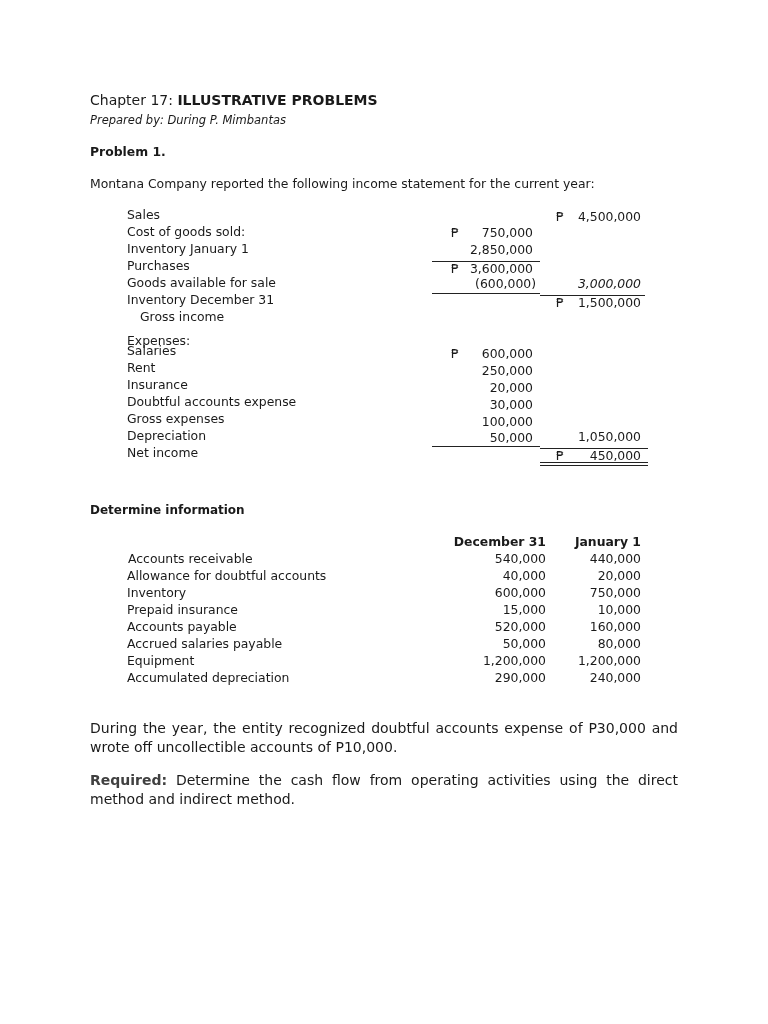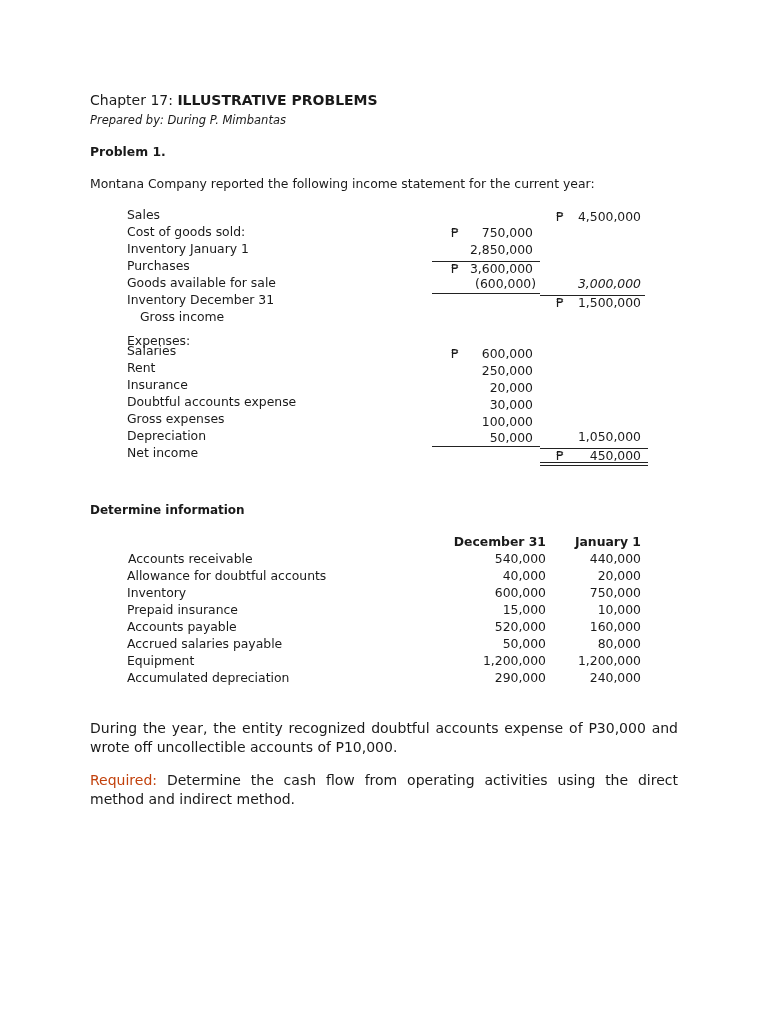--- a/index.html
+++ b/index.html
@@ -7,21 +7,21 @@
          font-family:"DejaVu Sans", sans-serif; color:#1a1a1a; }
   .abs { position:absolute; white-space:nowrap; }
   .t { font-size:12.4px; line-height:16.8px; }
   .title { font-size:14px; }
   .bold { font-weight:bold; }
   .ital { font-style:italic; font-size:11.5px; }
   .r { text-align:left; }
   .rule { position:absolute; height:1px; background:#222; }
   .para { position:absolute; left:90px; width:588px; font-size:14px; line-height:19px;
           text-align:justify; text-align-last:left; }
-  .red { color:#c2410c; font-weight:normal; }
+  .red { color:#404040; font-weight:bold; }
   .peso { position:absolute; }
 </style>
 </head>
 <body>
 
 <div class="abs title" style="left:90px;top:92px;">
   <span>Chapter 17: </span><span class="bold">ILLUSTRATIVE PROBLEMS</span>
 </div>
 <div class="abs ital" style="left:90px;top:113px;">Prepared by: During P. Mimbantas</div>
 

